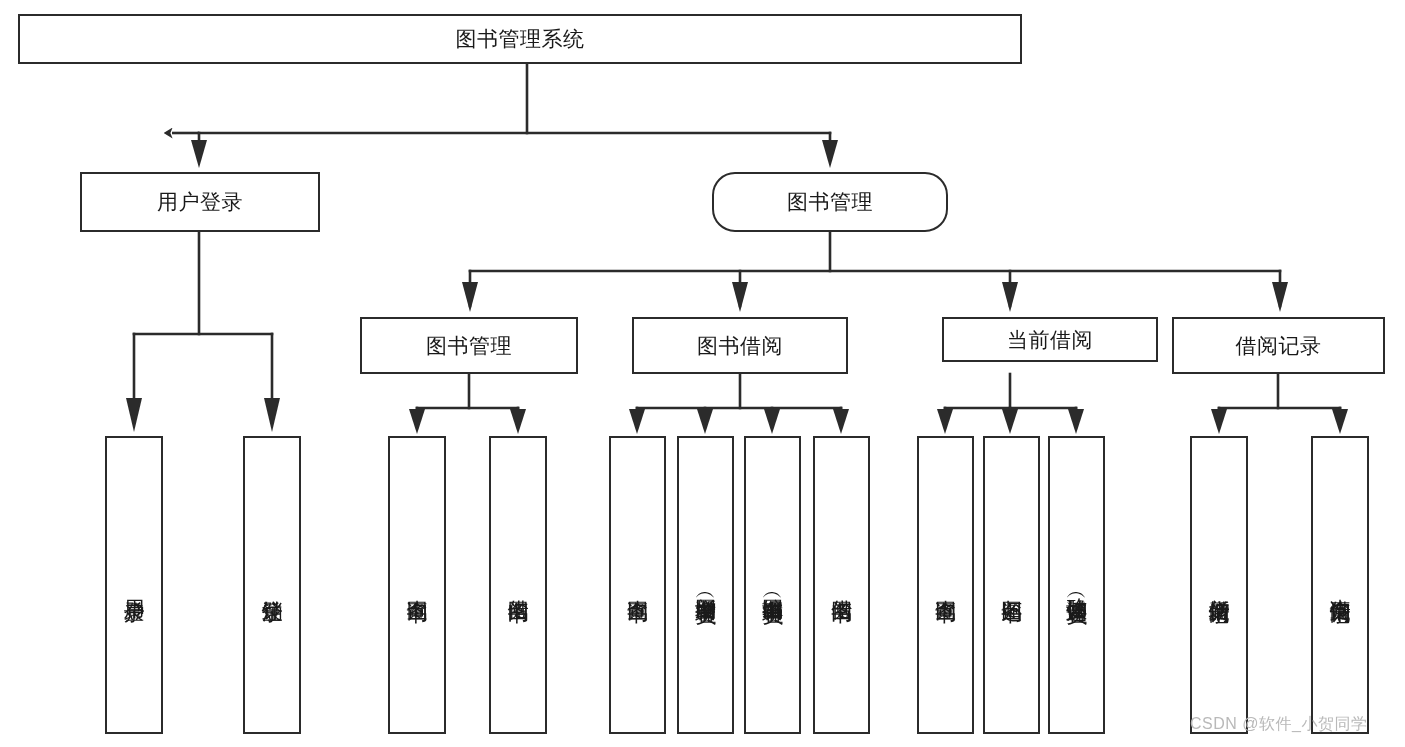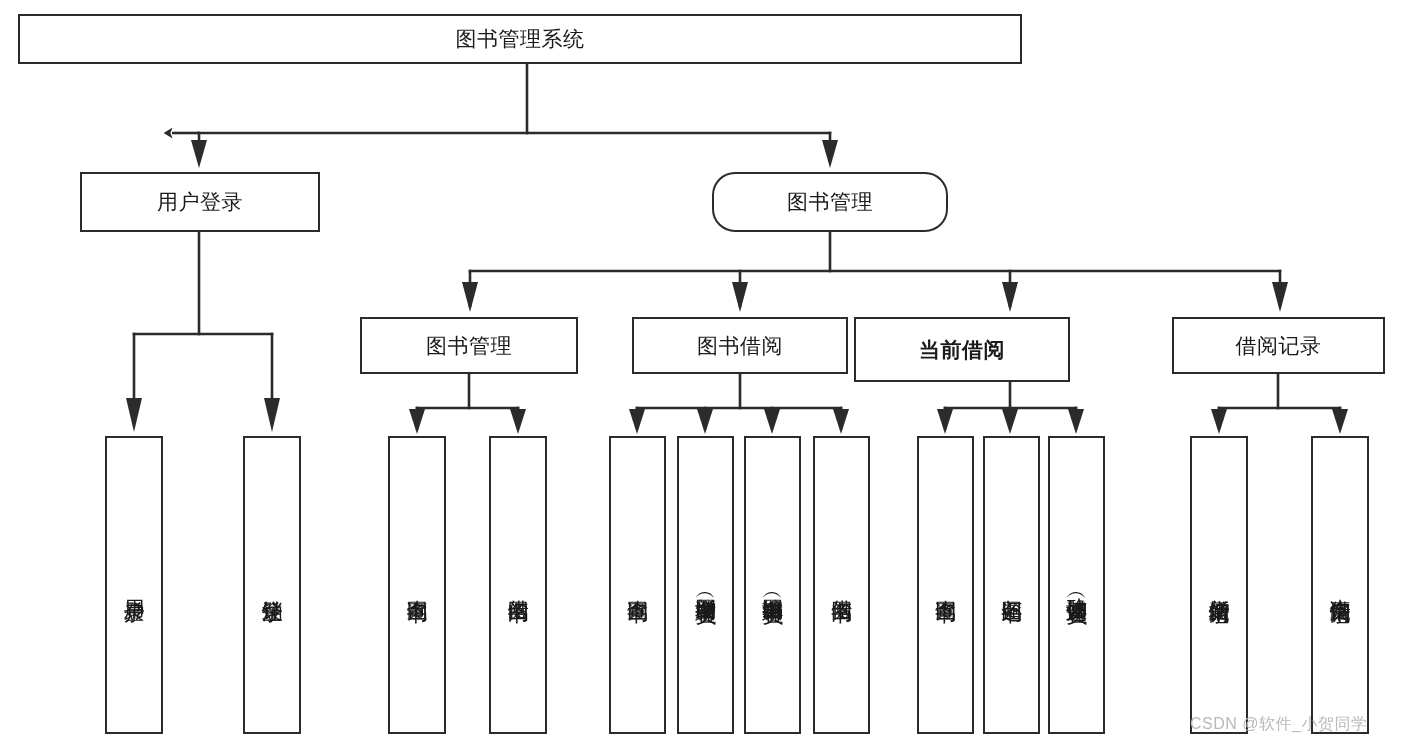--- a/index.html
+++ b/index.html
@@ -160,21 +160,21 @@
   <div class="node horizontal" id="n-l2-1" style="left: 712px; top: 172px; width: 236px; height: 60px; border-radius: 23px;">
     <span>图书管理</span>
   </div>
 
   <div class="node horizontal" id="n-l3-0" style="left: 360px; top: 317px; width: 218px; height: 57px;">
     <span>图书管理</span>
   </div>
   <div class="node horizontal" id="n-l3-1" style="left: 632px; top: 317px; width: 216px; height: 57px;">
     <span>图书借阅</span>
   </div>
-  <div class="node horizontal" id="n-l3-2" style="left: 854px; top: 317px; width: 216px; height: 65px; font-weight: bold;">
+  <div class="node horizontal" id="n-l3-2" style="left: 942px; top: 317px; width: 216px; height: 45px;">
     <span>当前借阅</span>
   </div>
   <div class="node horizontal" id="n-l3-3" style="left: 1172px; top: 317px; width: 213px; height: 57px; text-align: center;">
     <span>借阅记录</span>
   </div>
 
   <div class="node vertical" id="n-leaf-0" style="left: 105px; top: 436px; width: 58px; height: 298px;">
     <span class="vtext">用户登录</span>
   </div>
   <div class="node vertical" id="n-leaf-1" style="left: 243px; top: 436px; width: 58px; height: 298px;">

